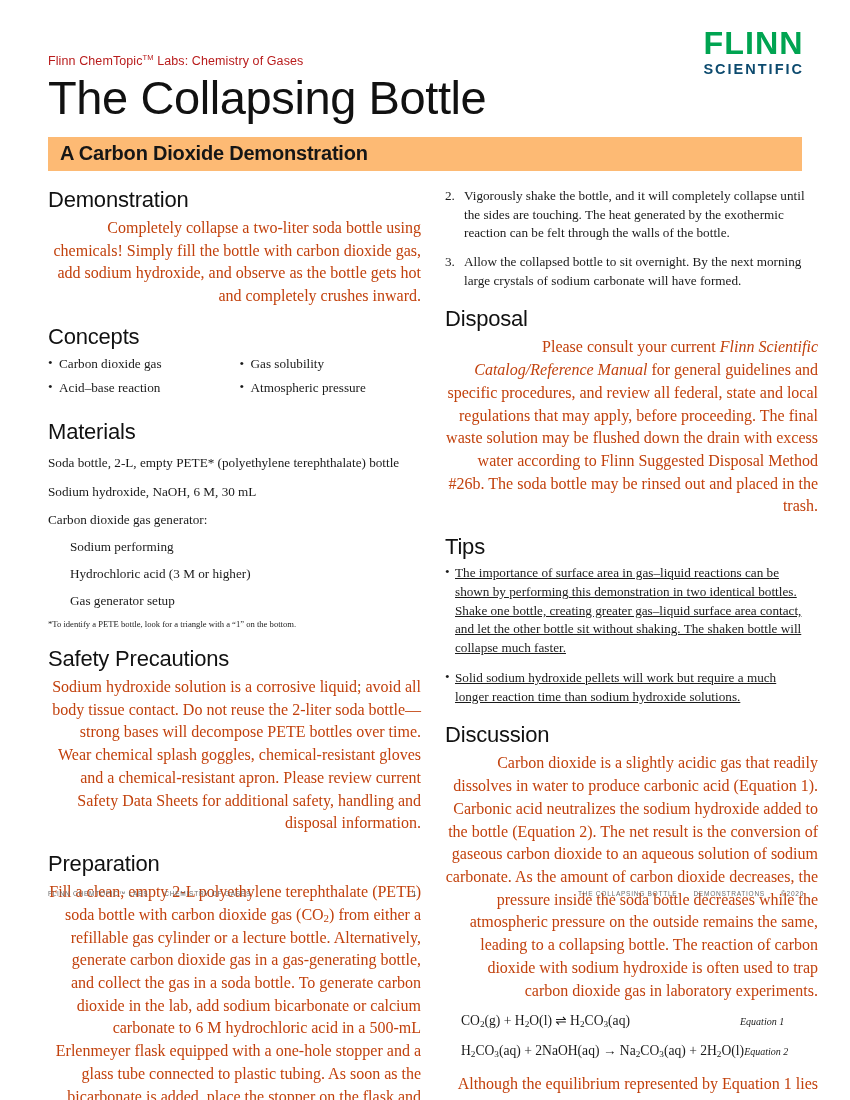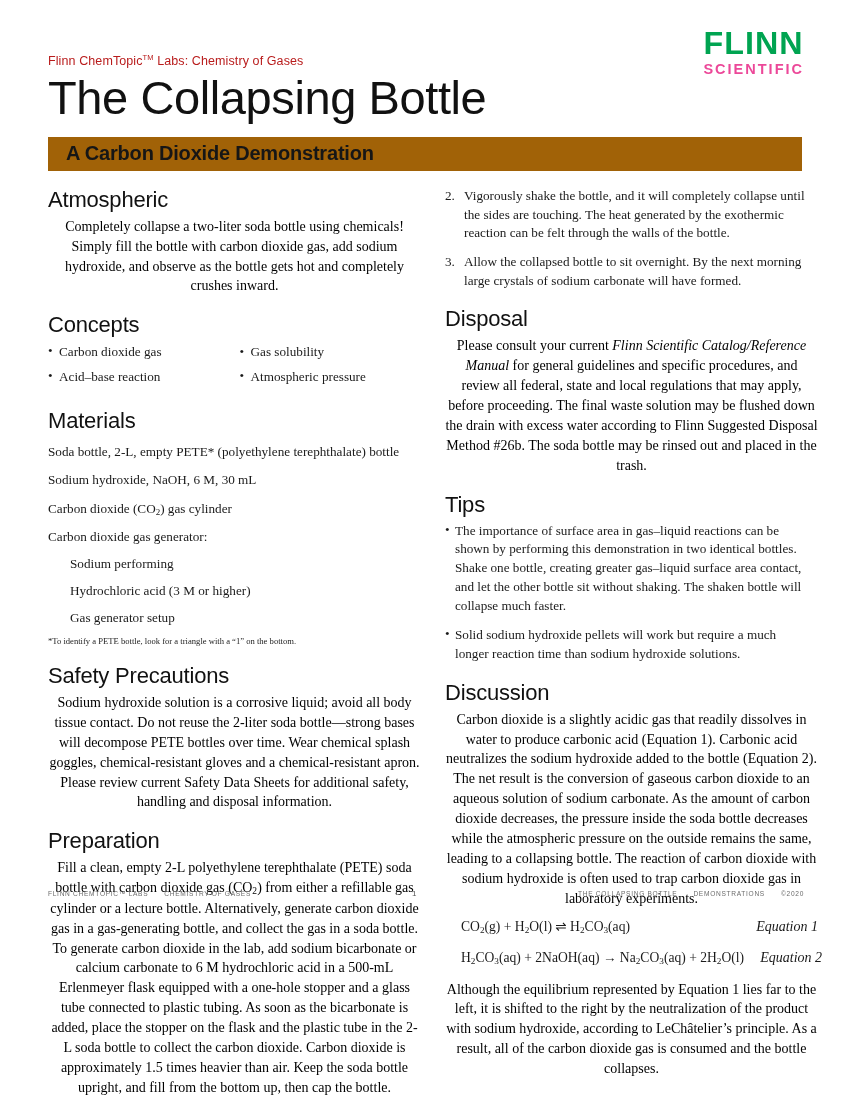--- a/index.html
+++ b/index.html
@@ -43,21 +43,21 @@
     color: #00a451;
     display: block;
     transform: scaleX(1.04);
     transform-origin: right center;
   }
   .logo-sub {
     font-family: "Liberation Sans", sans-serif;
     font-weight: bold;
     font-size: 14.5px;
     letter-spacing: 2.0px;
-    color: #ec4899;
+    color: #0c4a6e;
     display: block;
     margin-top: 3px;
   }
   .kicker {
     font-family: "Liberation Sans", sans-serif;
     font-size: 12.5px;
     color: #b91c1c;
     margin: 23px 0 0 0;
     letter-spacing: 0.1px;
   }
@@ -69,25 +69,25 @@
     font-family: "Liberation Sans", sans-serif;
     font-size: 47px;
     font-weight: normal;
     color: #111;
     margin: 4px 0 0 0;
     letter-spacing: -0.4px;
     line-height: 1.12;
   }
   .subtitle-bar {
     margin: 12px 48px 0 48px;
-    background: #a16207;
+    background: #fdba74;
     height: 34px;
     display: flex;
     align-items: center;
-    padding-left: 18px;
+    padding-left: 12px;
     box-sizing: border-box;
   }
   .subtitle-bar span {
     font-family: "Liberation Sans", sans-serif;
     font-weight: bold;
     font-size: 20px;
     color: #161616;
     letter-spacing: -0.2px;
   }
 
@@ -107,25 +107,25 @@
     font-family: "Liberation Sans", sans-serif;
     font-weight: normal;
     font-size: 22px;
     color: #111;
     margin: 16px 0 4px 0;
     letter-spacing: -0.2px;
   }
   .col > h2.section:first-child { margin-top: 0; }
 
   p.body {
-    font-size: 14px;
+    font-size: 16px;
     line-height: 1.42;
     margin: 0 0 9px 0;
-    text-align: center;
-    color: #000000;
+    text-align: right;
+    color: #c2410c;
   }
 
   .bullets {
     list-style: none;
     margin: 2px 0 0 0;
     padding: 0;
   }
   .bullets.two-col {
     column-count: 2;
     column-gap: 10px;
@@ -182,20 +182,21 @@
     content: counter(step) ".";
     position: absolute;
     left: 0;
     top: 0;
   }
 
   .tips-bullets {
     list-style: none;
     margin: 2px 16px 0 0;
     padding: 0;
+    text-decoration: underline;
   }
   .tips-bullets li {
     font-size: 13.2px;
     line-height: 1.42;
     padding-left: 10px;
     position: relative;
     margin-bottom: 11px;
   }
   .tips-bullets li:before {
     content: "\2022";
@@ -211,23 +212,23 @@
     margin-bottom: 14px;
     padding-left: 16px;
   }
   .eq-body {
     font-size: 13.6px;
     flex: 1 1 auto;
     white-space: nowrap;
   }
   .eq-label {
     font-style: italic;
-    font-size: 14px;
+    font-size: 10px;
     flex: 0 0 auto;
-    text-align: right;
+    text-align: left;
     width: 78px;
   }
   sub { font-size: 0.68em; vertical-align: -0.22em; }
 
   em.italic { font-style: italic; }
 
   
   .footer {
     position: absolute;
     left: 48px;
@@ -258,36 +259,35 @@
     <h1 class="doc-title">The Collapsing Bottle</h1>
   </div>
   <div class="subtitle-bar">
     <span>A Carbon Dioxide Demonstration</span>
   </div>
 
   <div class="columns">
 
     <div class="col">
 
-      <h2 class="section">Atmospheric</h2>
+      <h2 class="section">Demonstration</h2>
       <p class="body">Completely collapse a two-liter soda bottle using chemicals! Simply fill the bottle with carbon dioxide gas, add sodium hydroxide, and observe as the bottle gets hot and completely crushes inward.</p>
 
       <h2 class="section">Concepts</h2>
       <ul class="bullets two-col">
         <li>Carbon dioxide gas</li>
         <li>Acid–base reaction</li>
         <li>Gas solubility</li>
         <li>Atmospheric pressure</li>
       </ul>
 
       <h2 class="section">Materials</h2>
       <ul class="matlist">
         <li>Soda bottle, 2-L, empty PETE* (polyethylene terephthalate) bottle</li>
         <li>Sodium hydroxide, NaOH, 6 M, 30 mL</li>
-        <li>Carbon dioxide (CO<sub>2</sub>) gas cylinder</li>
         <li>Carbon dioxide gas generator:</li>
         <li class="indent">Sodium performing</li>
         <li class="indent">Hydrochloric acid (3 M or higher)</li>
         <li class="indent">Gas generator setup</li>
       </ul>
       <p class="footnote">*To identify a PETE bottle, look for a triangle with a “1” on the bottom.</p>
 
       <h2 class="section">Safety Precautions</h2>
       <p class="body">Sodium hydroxide solution is a corrosive liquid; avoid all body tissue contact. Do not reuse the 2-liter soda bottle—strong bases will decompose PETE bottles over time. Wear chemical splash goggles, chemical-resistant gloves and a chemical-resistant apron. Please review current Safety Data Sheets for additional safety, handling and disposal information.</p>
 

